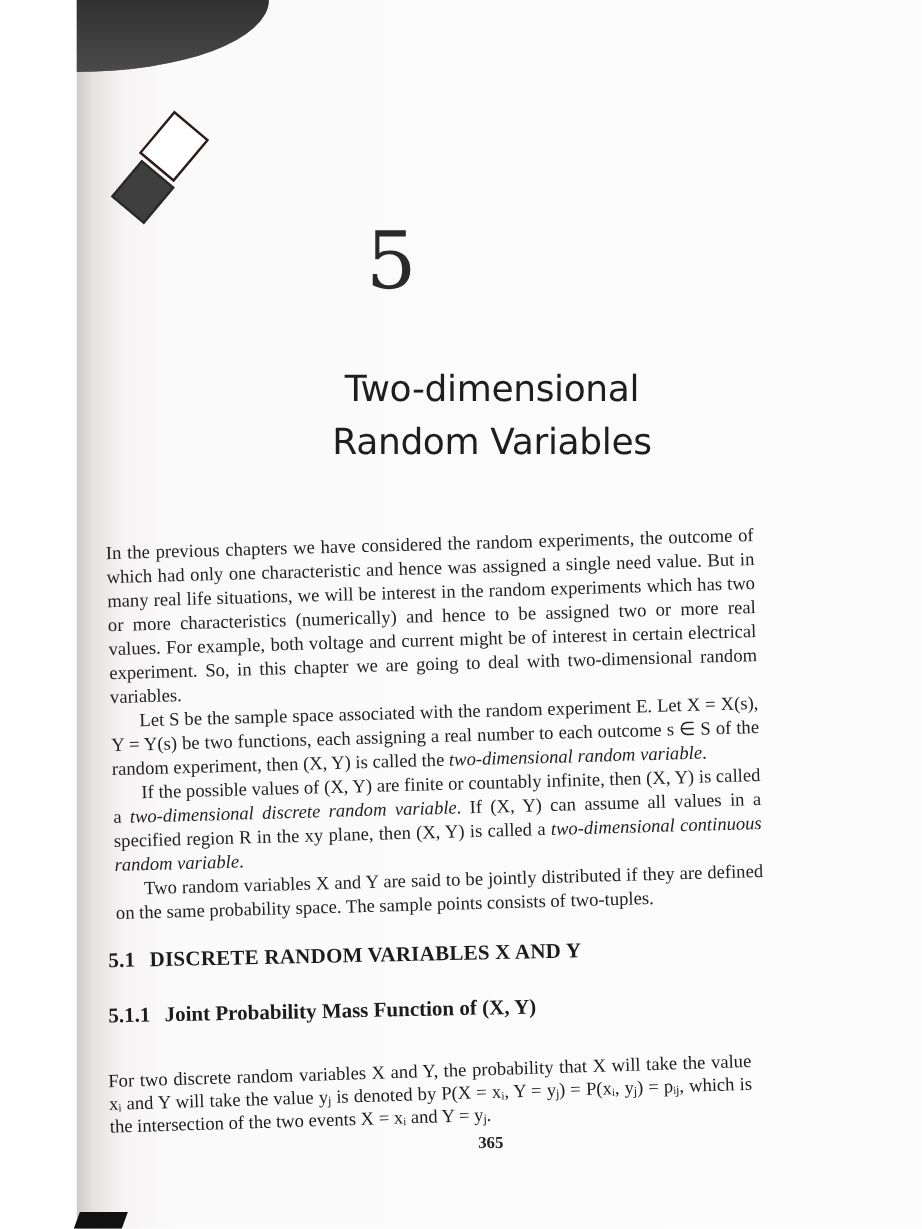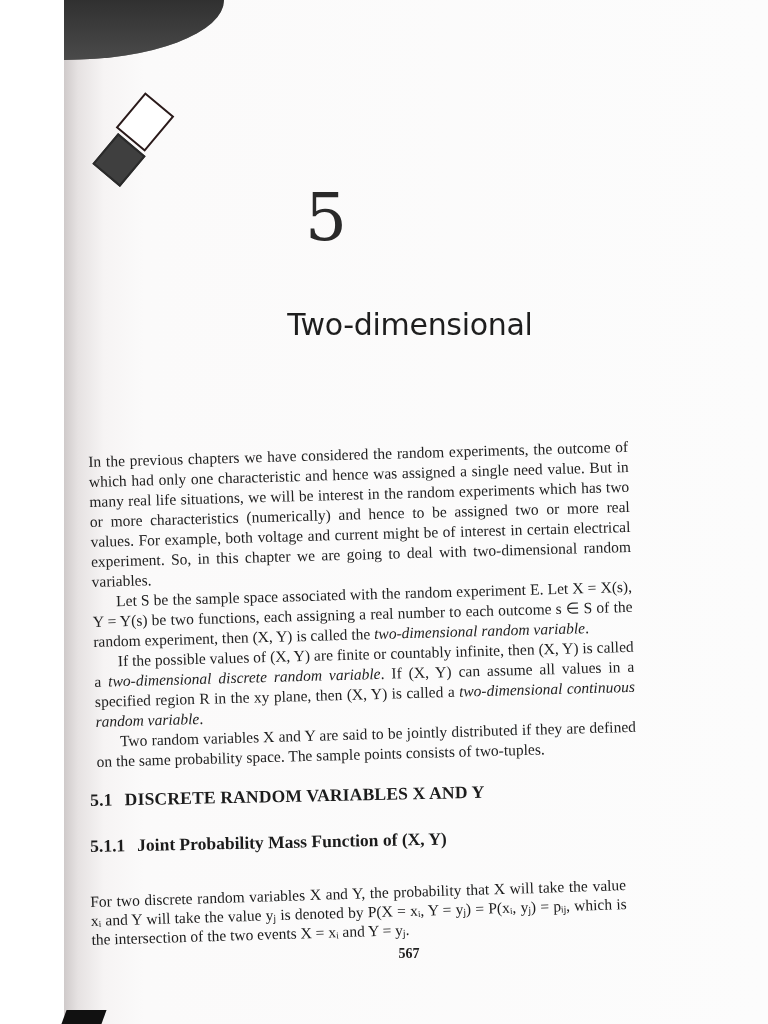--- a/index.html
+++ b/index.html
@@ -91,32 +91,33 @@
 <div class="corner-shadow"></div>
 <div class="bottom-shadow"></div>
 
 <div class="deco deco-white"></div>
 <div class="deco deco-dark"></div>
 
 <div class="chapter-number">5</div>
 
 <div class="chapter-title">
   <div>Two-dimensional</div>
+  <div>Random Variables</div>
 </div>
 
 <div class="body-text p1">
   <p class="p">In the previous chapters we have considered the random experiments, the outcome of which had only one characteristic and hence was assigned a single need value. But in many real life situations, we will be interest in the random experiments which has two or more characteristics (numerically) and hence to be assigned two or more real values. For example, both voltage and current might be of interest in certain electrical experiment. So, in this chapter we are going to deal with two-dimensional random variables.</p>
   <p class="p indent"><span>Let S be the sample space associated with the random experiment E. Let X = X(s), Y = Y(s) be two functions, each assigning a real number to each outcome s ∈ S of the random experiment, then (X, Y) is called the </span><span class="it">two-dimensional random variable</span><span>.</span></p>
   <p class="p indent"><span>If the possible values of (X, Y) are finite or countably infinite, then (X, Y) is called a </span><span class="it">two-dimensional discrete random variable</span><span>. If (X, Y) can assume all values in a specified region R in the xy plane, then (X, Y) is called a </span><span class="it">two-dimensional continuous random variable</span><span>.</span></p>
   <p class="p indent">Two random variables X and Y are said to be jointly distributed if they are defined on the same probability space. The sample points consists of two-tuples.</p>
 </div>
 
 <div class="heading-51">
   <span class="heading-num">5.1</span><span>DISCRETE RANDOM VARIABLES X AND Y</span>
 </div>
 
 <div class="heading-511">
   <span class="heading-num">5.1.1</span><span>Joint Probability Mass Function of (X, Y)</span>
 </div>
 
 <p class="p-final">For two discrete random variables X and Y, the probability that X will take the value xᵢ and Y will take the value yⱼ is denoted by P(X = xᵢ, Y = yⱼ) = P(xᵢ, yⱼ) = pᵢⱼ, which is the intersection of the two events X = xᵢ and Y = yⱼ.</p>
 
-<div class="page-number">567</div>
+<div class="page-number">365</div>
 
 </body></html>

